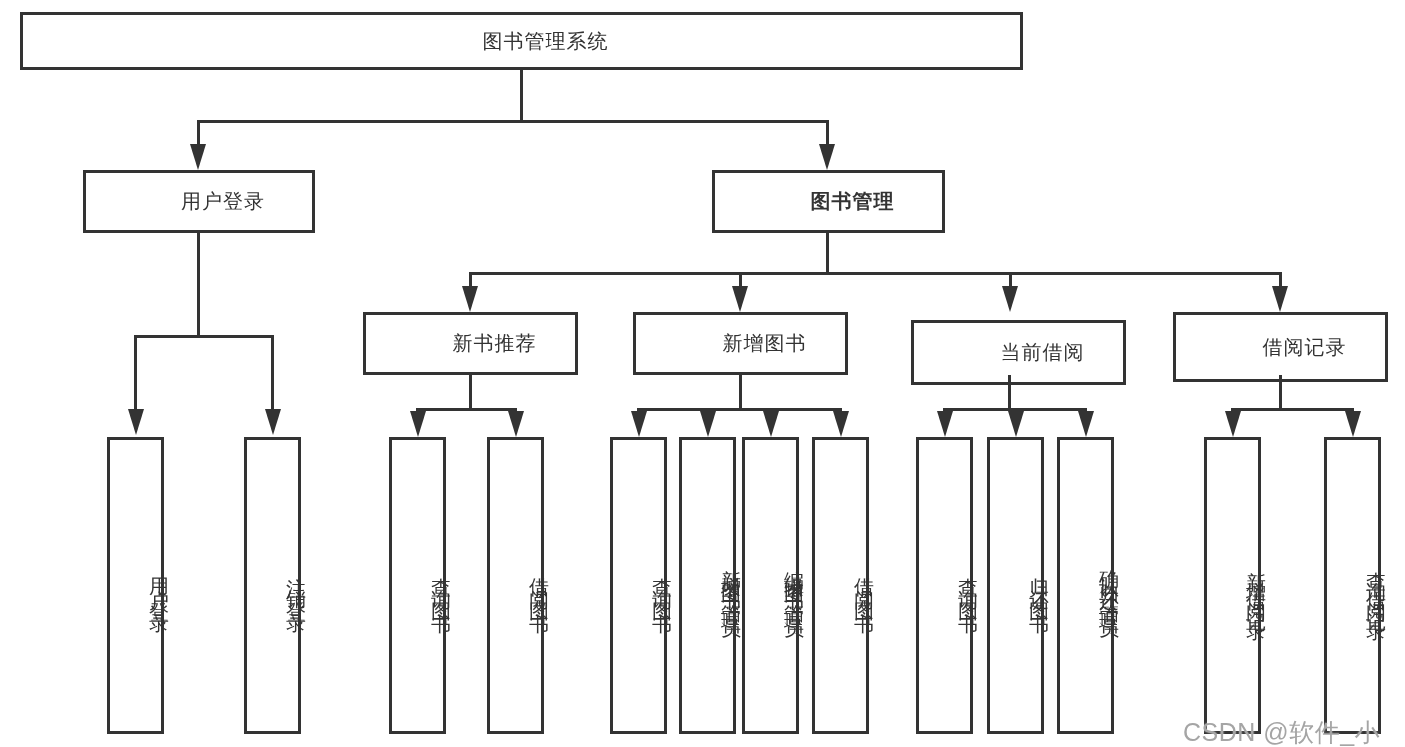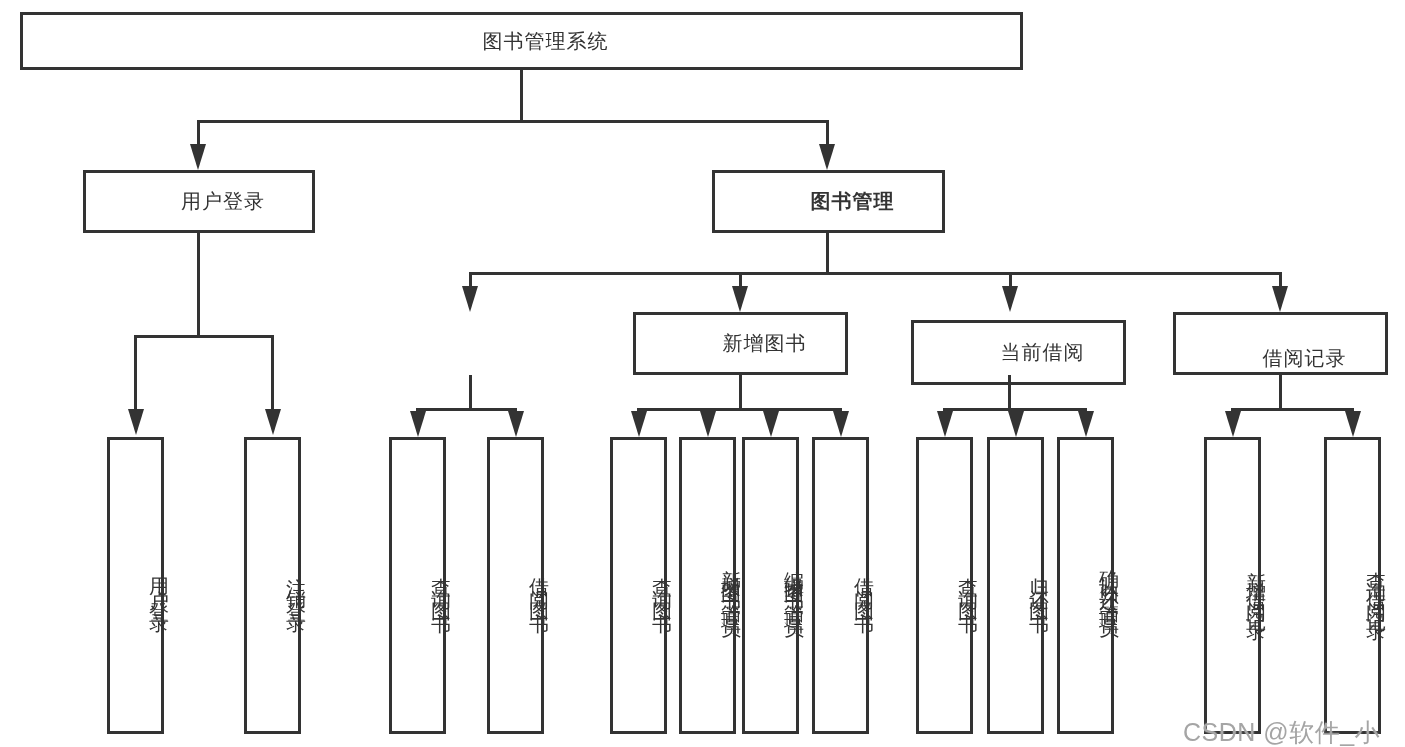--- a/index.html
+++ b/index.html
@@ -87,27 +87,30 @@
   <div class="hline" style="left:469px;top:272px;width:813px;"></div>
   <div class="vline" style="left:469px;top:272px;height:17px;"></div>
   <div class="vline" style="left:739px;top:272px;height:17px;"></div>
   <div class="vline" style="left:1009px;top:272px;height:17px;"></div>
   <div class="vline" style="left:1279px;top:272px;height:17px;"></div>
   <div class="arrow" style="left:462px;top:286px;"></div>
   <div class="arrow" style="left:732px;top:286px;"></div>
   <div class="arrow" style="left:1002px;top:286px;"></div>
   <div class="arrow" style="left:1272px;top:286px;"></div>
 
+  <div class="box hbox" style="left:363px;top:312px;width:215px;height:63px;">
+    <span>新书推荐</span>
+  </div>
   <div class="box hbox" style="left:633px;top:312px;width:215px;height:63px;">
     <span>新增图书</span>
   </div>
   <div class="box hbox" style="left:903px;top:320px;width:215px;height:65px;margin-left:8px;">
     <span>当前借阅</span>
   </div>
-  <div class="box hbox" style="left:1173px;top:312px;width:215px;height:63px;align-items:flex-end;">
+  <div class="box hbox" style="left:1173px;top:312px;width:215px;height:70px;">
     <span>借阅记录</span>
   </div>
 
   <div class="vline" style="left:469px;top:375px;height:36px;"></div>
   <div class="hline" style="left:416px;top:408px;width:101px;"></div>
   <div class="arrow" style="left:410px;top:411px;"></div>
   <div class="arrow" style="left:508px;top:411px;"></div>
 
   <div class="vline" style="left:739px;top:375px;height:36px;"></div>
   <div class="hline" style="left:637px;top:408px;width:205px;"></div>

